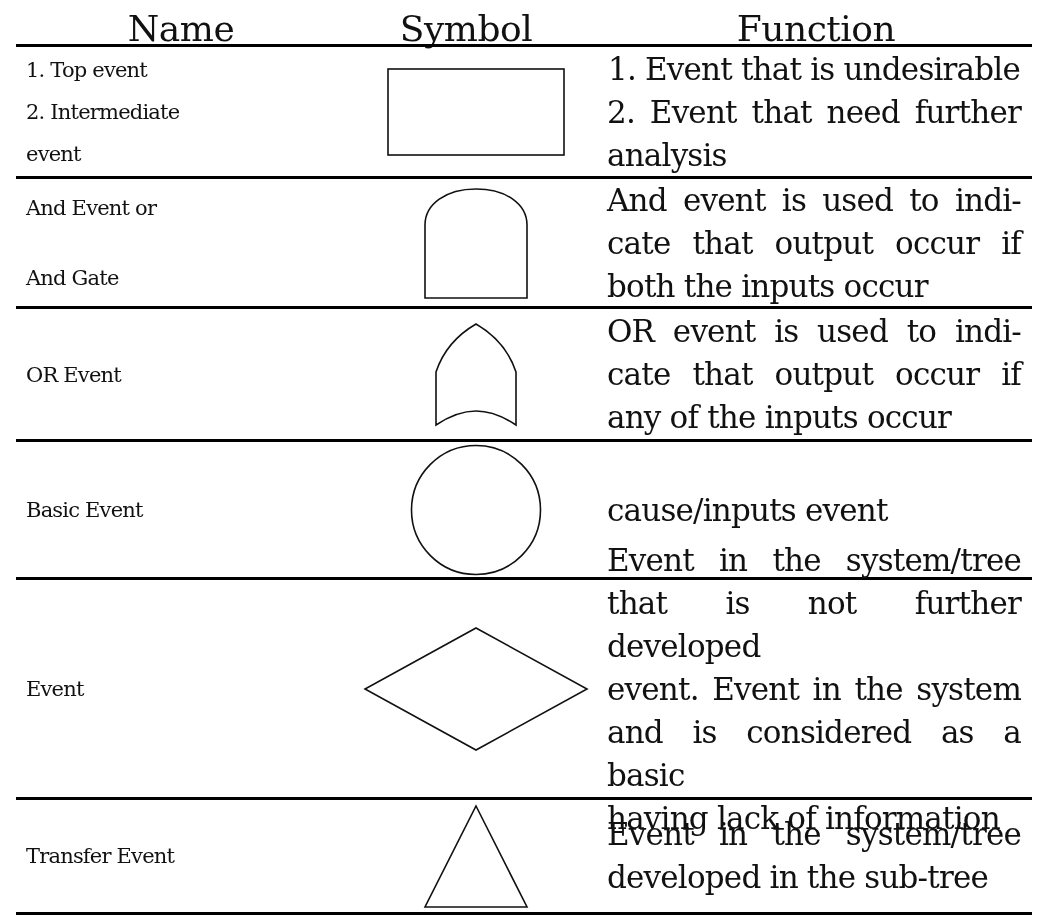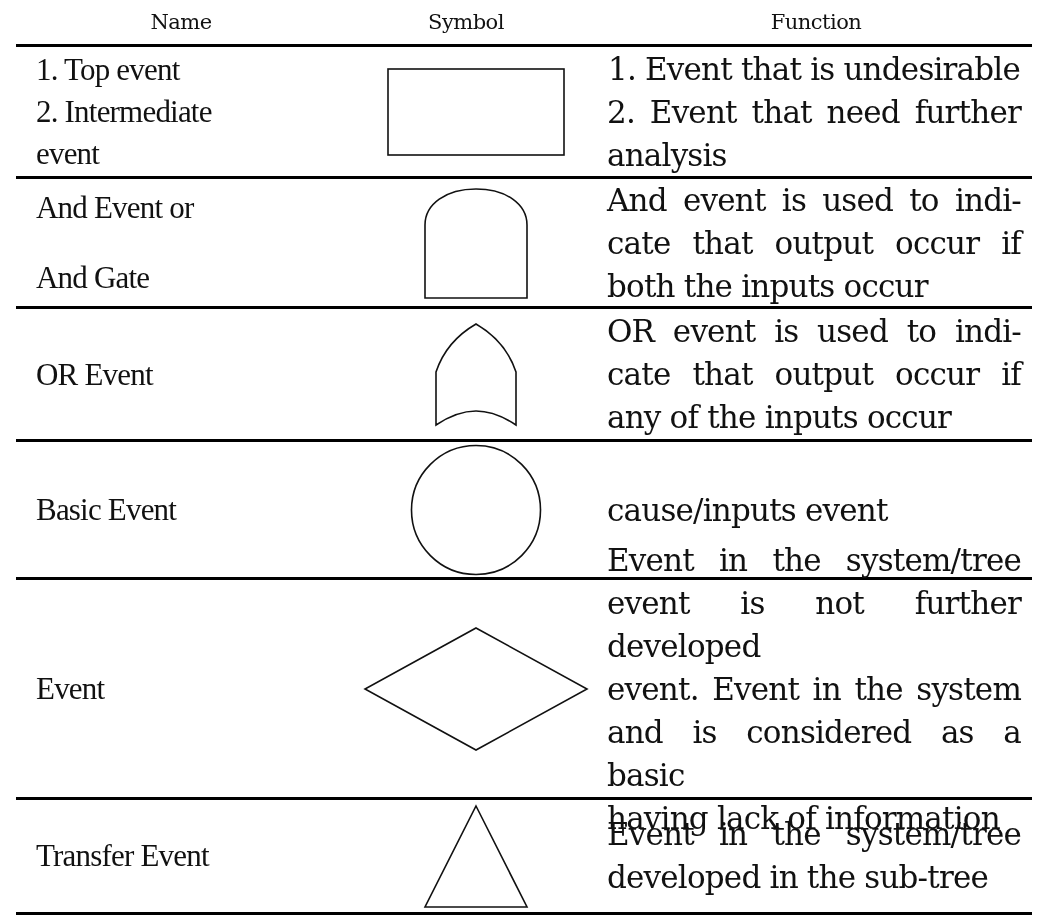--- a/index.html
+++ b/index.html
@@ -1,23 +1,23 @@
 <!DOCTYPE html>
 <html><head>
   <meta charset="utf-8">
   <style>
     html, body { margin: 0; padding: 0; background: #ffffff; }
     body { width: 1039px; height: 916px; position: relative; overflow: hidden;
            font-family: "DejaVu Serif", "Liberation Serif", serif; color: #111111; }
-    .hdr { position: absolute; top: 0; height: 45px; font-size: 21px; line-height: 44px;
+    .hdr { position: absolute; top: 7px; height: 45px; font-size: 36px; line-height: 44px;
            text-align: center; letter-spacing: -0.5px; }
     .rule { position: absolute; left: 16px; width: 1016px; height: 3px; background: #000; }
     .row { position: absolute; left: 16px; width: 1016px; }
-    .name { position: absolute; left: 20px; width: 320px; font-size: 31px; line-height: 42px;
-            letter-spacing: -0.8px; display: flex; flex-direction: column; justify-content: center; font-family: Liberation Serif, serif; }
+    .name { position: absolute; left: 10px; width: 320px; font-size: 21px; line-height: 42px;
+            letter-spacing: -0.8px; display: flex; flex-direction: column; justify-content: center; }
     .sym { position: absolute; left: 330px; width: 260px; display: flex; align-items: center; justify-content: center; }
     .func { position: absolute; left: 591px; width: 414px; font-size: 31px; line-height: 43px;
             letter-spacing: -0.8px; text-align: justify; display: flex; flex-direction: column; justify-content: center; }
     .func span { display: block; }
     svg { display: block; overflow: visible; }
   </style>
 </head>
 <body>
 
 <div class="hdr" style="left:16px;width:330px;">Name</div>
@@ -98,21 +98,21 @@
   <div class="name" style="top:0;height:218px;">
     <span>Event</span>
   </div>
   <div class="sym" style="top:0;height:218px;">
     <svg width="224" height="124" viewBox="0 0 224 124">
         <polygon points="112,1 223,62 112,123 1,62" fill="none" stroke="#111" stroke-width="1.6"></polygon>
       </svg>
   </div>
   <div class="func" style="top:0;height:218px;">
     <span style="text-align-last:justify;">Event in the system/tree</span>
-    <span style="text-align-last:justify;">event is not further developed</span>
+    <span style="text-align-last:justify;">that is not further developed</span>
     <span style="text-align-last:justify;">event. Event in the system</span>
     <span style="text-align-last:justify;">and is considered as a basic</span>
     <span>having lack of information</span>
   </div>
 </div>
 <div class="rule" style="top:797px;"></div>
 
 <div class="row" style="top:800px;height:112px;">
   <div class="name" style="top:0;height:112px;justify-content:center;">
     <span>Transfer Event</span>

